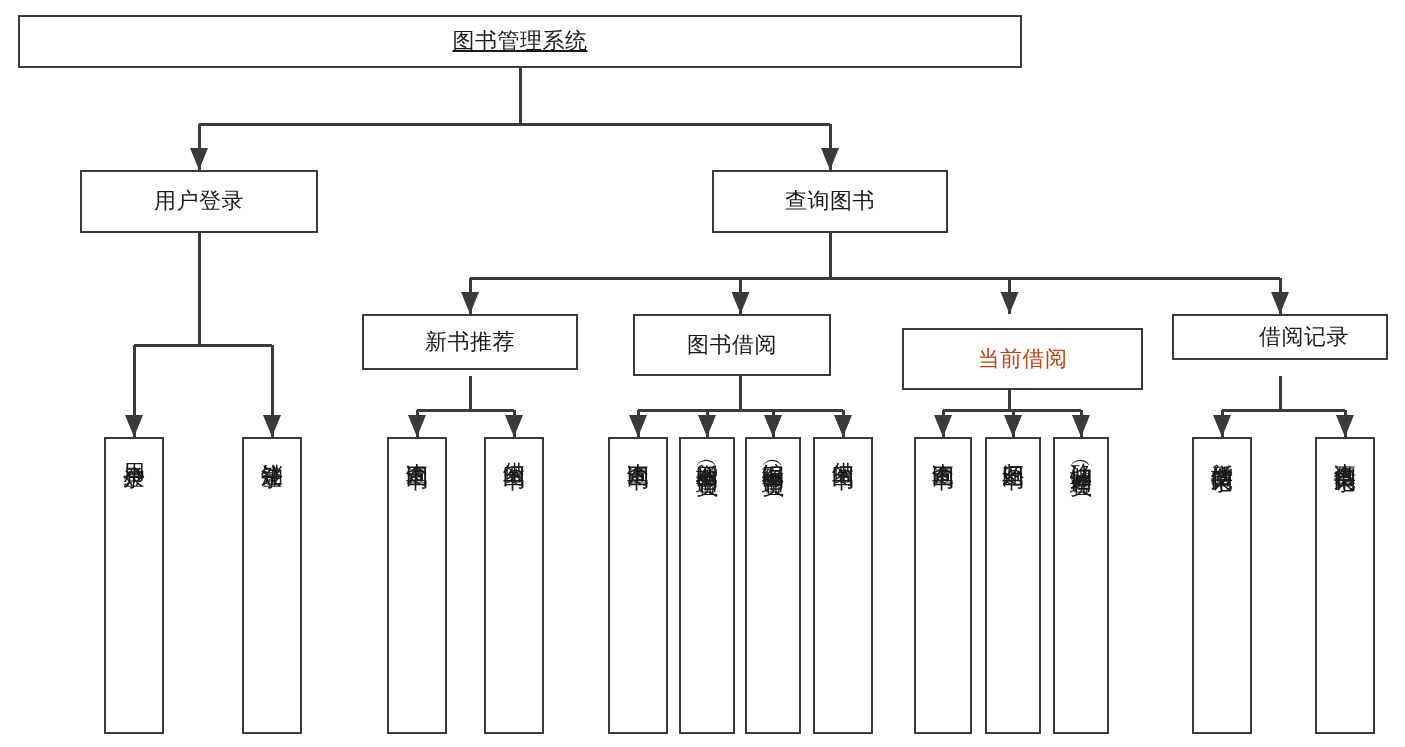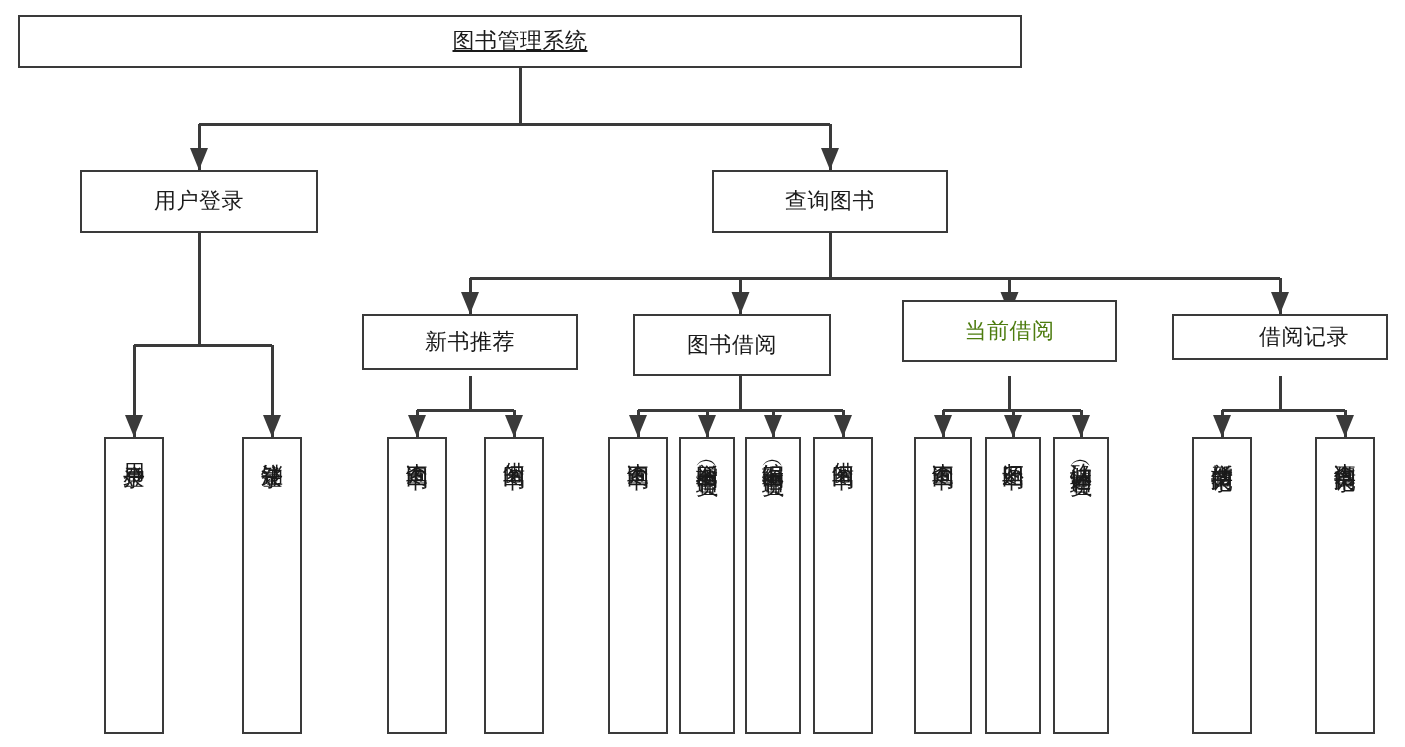--- a/index.html
+++ b/index.html
@@ -138,21 +138,21 @@
   <div class="node horiz" style="left: 712px; top: 170px; width: 236px; height: 63px; border-color: rgb(58, 58, 58); background: rgb(255, 255, 255); color: rgb(26, 26, 26);">
     <span class="label">查询图书</span>
   </div>
 
   <div class="node horiz" style="left: 362px; top: 314px; width: 216px; height: 56px; border-color: rgb(58, 58, 58); background: rgb(255, 255, 255); color: rgb(26, 26, 26);">
     <span class="label">新书推荐</span>
   </div>
   <div class="node horiz" style="left: 633px; top: 314px; width: 198px; height: 62px; border-color: rgb(58, 58, 58); background: rgb(255, 255, 255); color: rgb(26, 26, 26);">
     <span class="label">图书借阅</span>
   </div>
-  <div class="node horiz" style="left: 902px; top: 300px; width: 215px; height: 62px; border-color: rgb(58, 58, 58); background: rgb(255, 255, 255); color: #4d7c0f;">
+  <div class="node horiz" style="left: 902px; top: 328px; width: 241px; height: 62px; border-color: rgb(58, 58, 58); background: rgb(255, 255, 255); color: #c2410c;">
     <span class="label">当前借阅</span>
   </div>
   <div class="node horiz" style="left: 1172px; top: 314px; width: 216px; height: 46px; border-color: rgb(58, 58, 58); background: rgb(255, 255, 255); color: rgb(26, 26, 26); padding-left: 48px;">
     <span class="label">借阅记录</span>
   </div>
 
   <div class="node vert" style="left: 104px; top: 437px; width: 60px; height: 297px; border-color: rgb(58, 58, 58); background: rgb(255, 255, 255); color: rgb(26, 26, 26);">
     <span class="label">用户登录</span>
   </div>
   <div class="node vert" style="left: 242px; top: 437px; width: 60px; height: 297px; border-color: rgb(58, 58, 58); background: rgb(255, 255, 255); color: rgb(26, 26, 26);">

